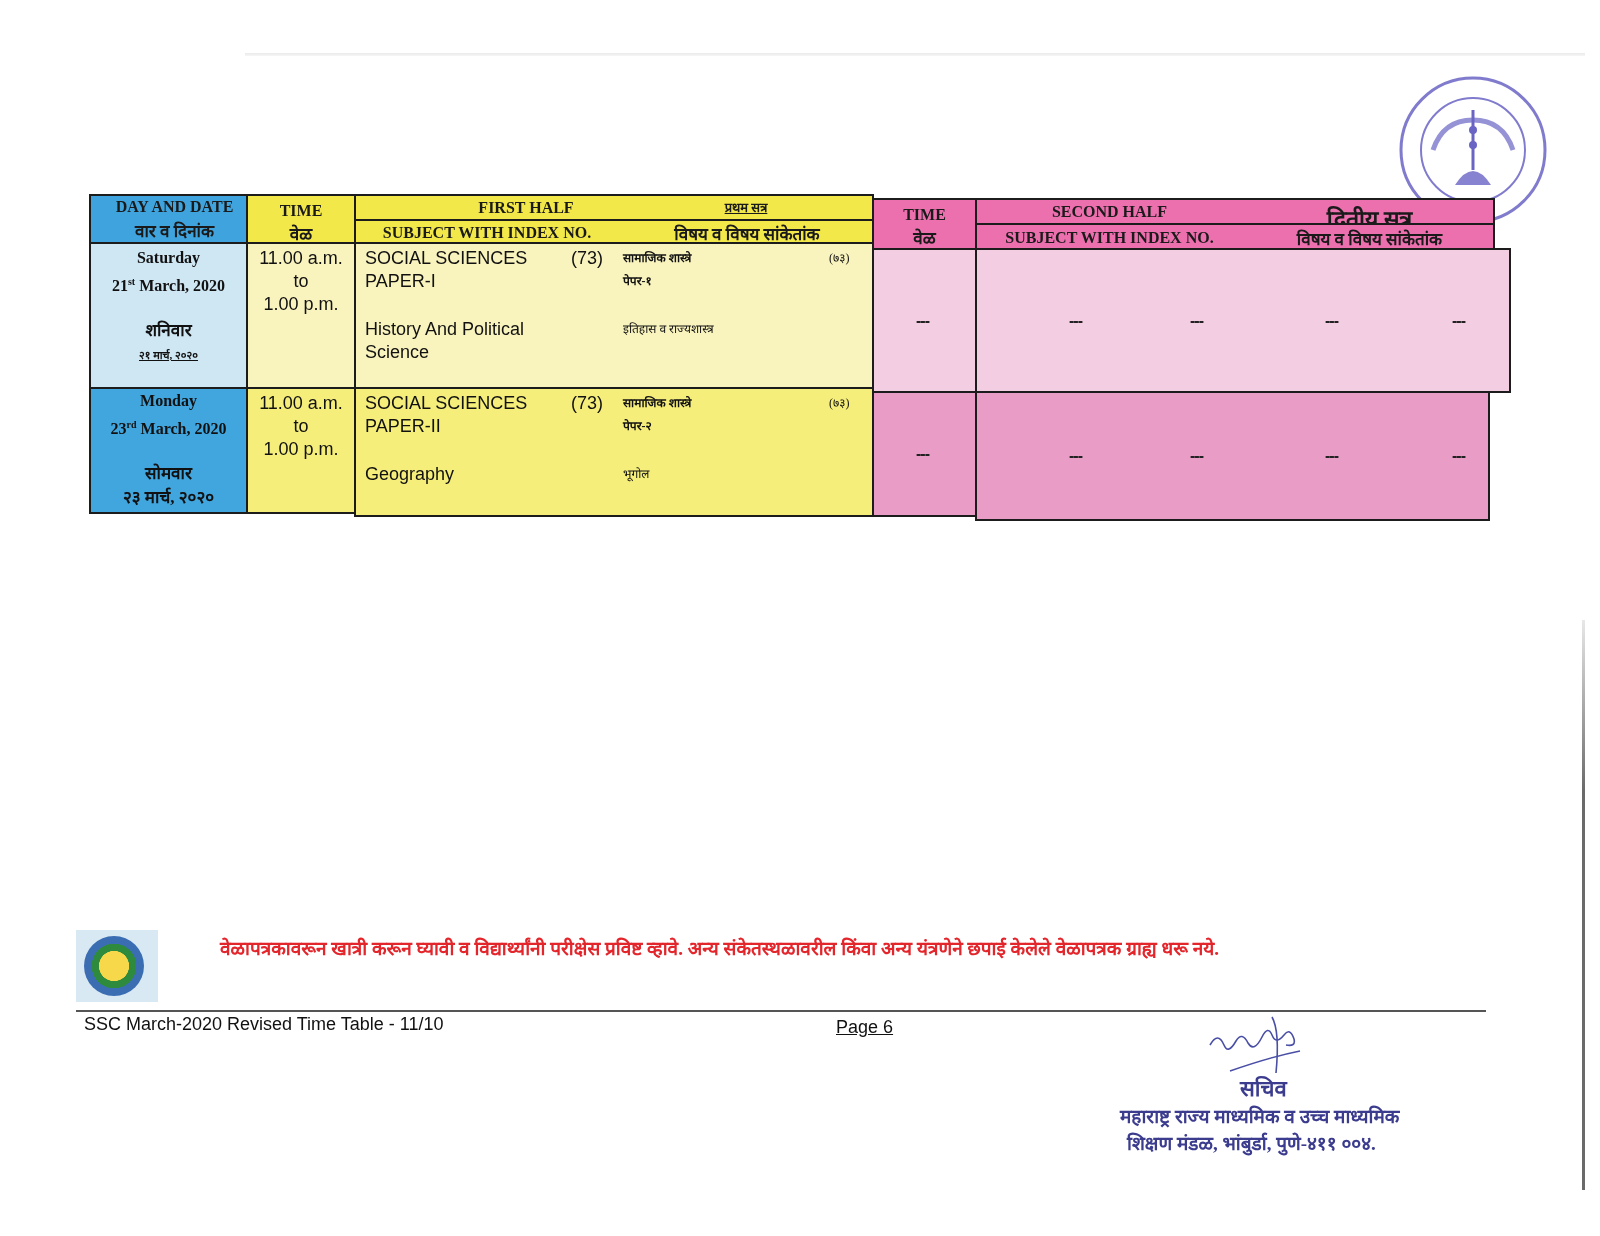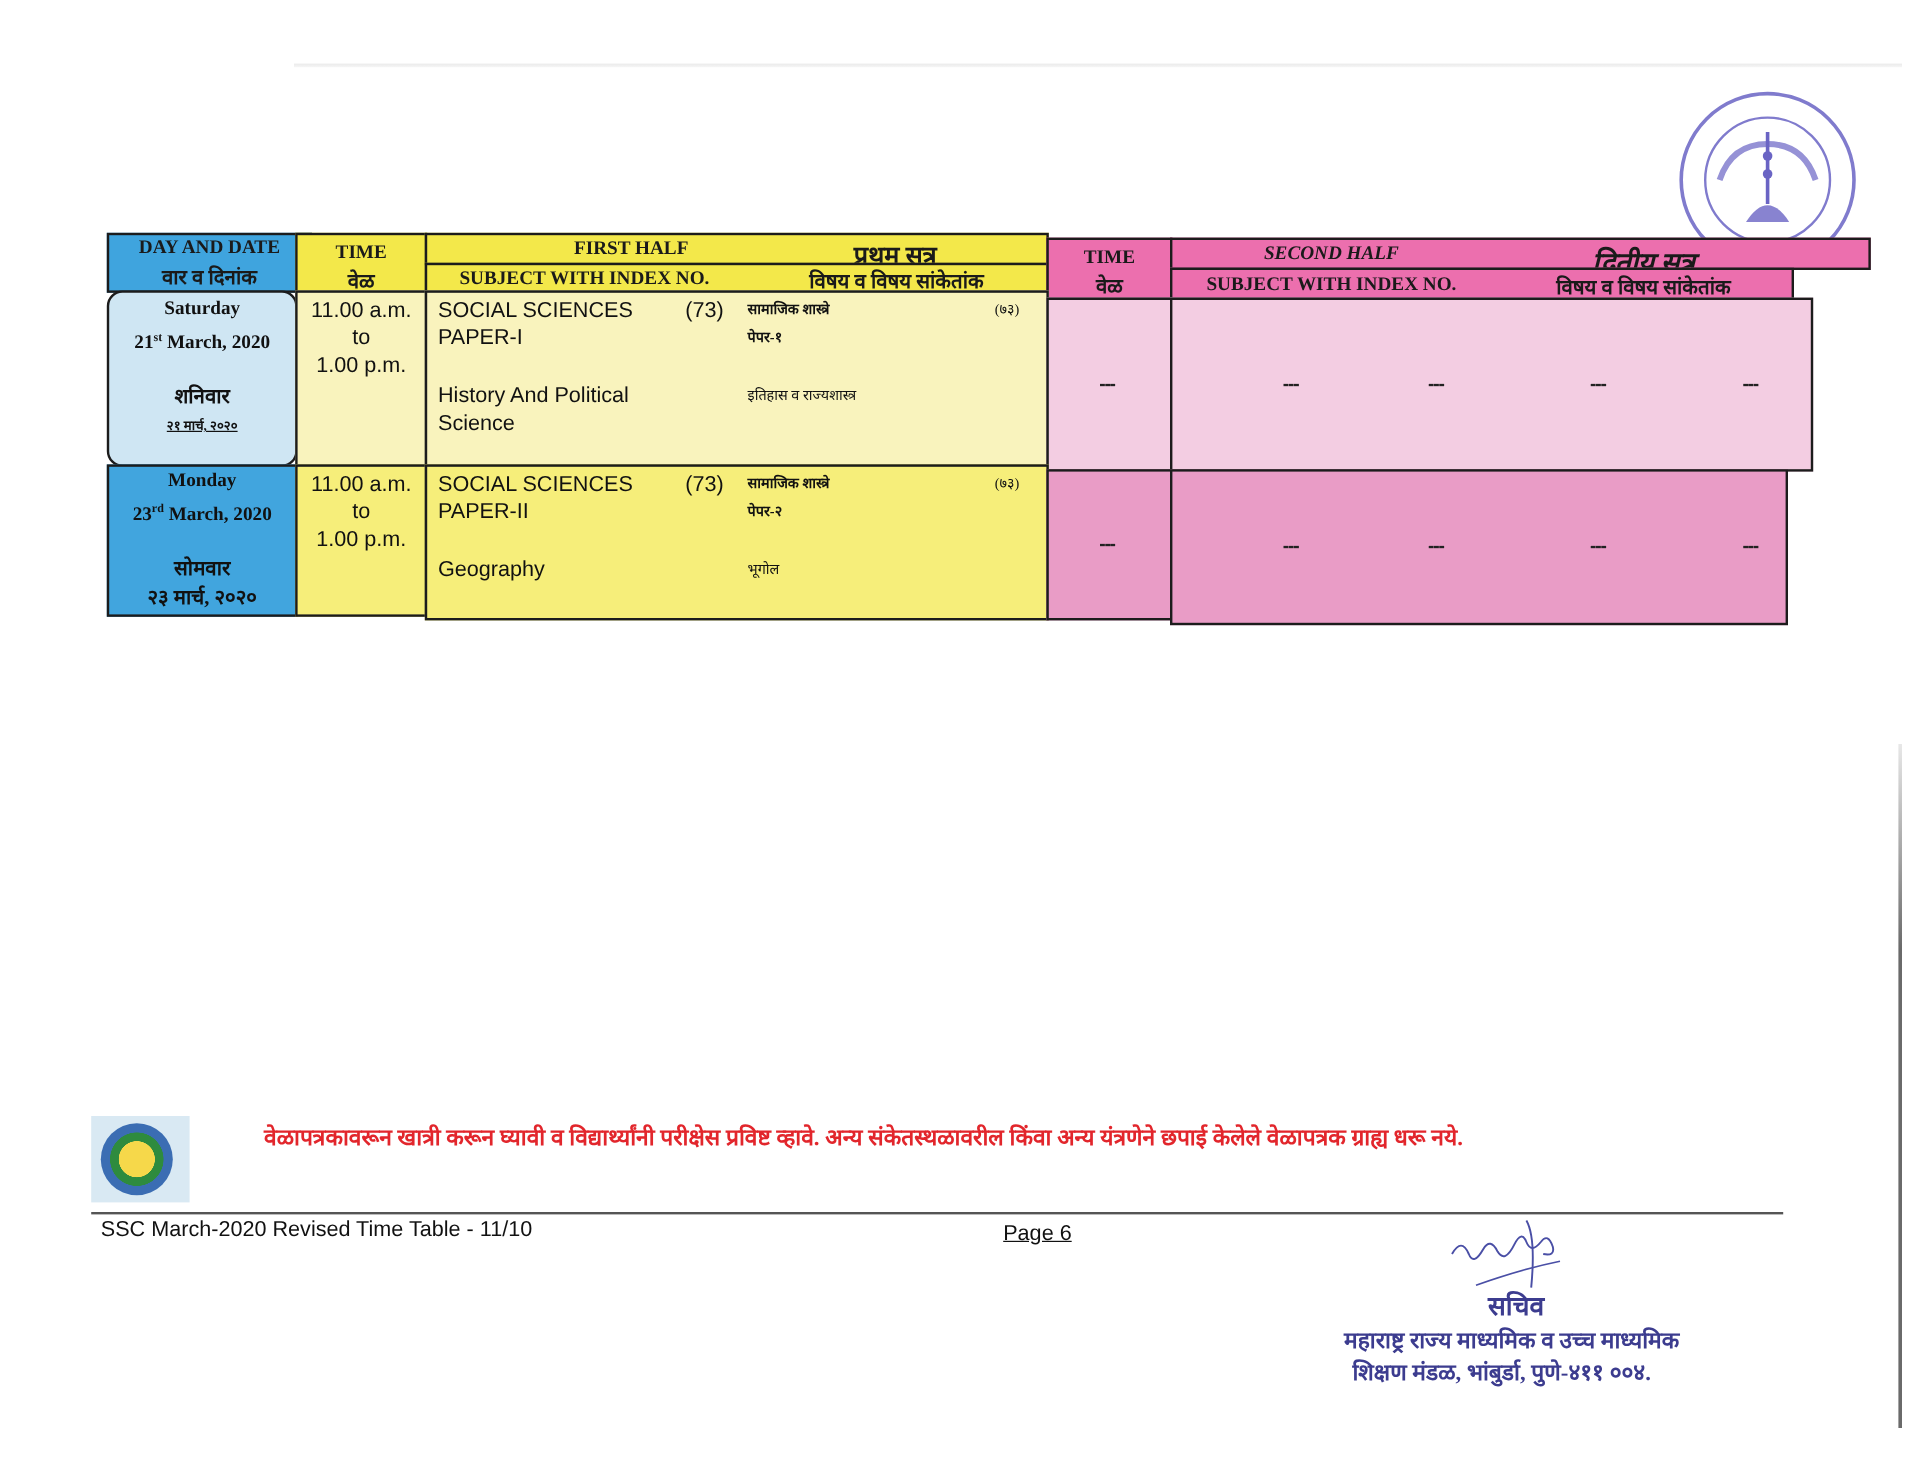--- a/index.html
+++ b/index.html
@@ -14,21 +14,21 @@
   .seal { position:absolute; left:1393px; top:75px; width:160px; height:150px; }
 
   
   .tt { position:absolute; left:89px; top:194px; width:1432px; }
   .cell { position:absolute; box-sizing:border-box; }
   .serif { font-family:"Liberation Serif", serif; font-weight:bold; }
   .hdr-txt { position:absolute; left:0; right:0; text-align:center; font-size:16px; color:#1a1a1a; }
   .blue-hdr { background:#3fa4de; }
   .yel-hdr { background:#f3e84a; }
   .pink-hdr { background:#ec6fae; }
-  .blue-light { background:#cfe6f3;border-radius:13px; }
+  .blue-light { background:#cfe6f3; }
   .blue-mid { background:#41a5de; }
   .yel-light { background:#f9f3bd; }
   .yel-mid { background:#f6ee7a; }
   .pink-light { background:#f3cde2; }
   .pink-mid { background:#e99cc6; }
   .b { border:2px solid #1c1c1c; }
   .date-txt { position:absolute; left:0; right:0; text-align:center; font-size:16px; line-height:24px; }
   .date-txt sup { font-size:10px; }
   .sans { font-family:"Liberation Sans", sans-serif; font-size:18px; line-height:23.5px; }
   .dev { font-family:"Liberation Serif", serif; font-size:12px; }
@@ -72,31 +72,31 @@
   <div class="cell blue-hdr b" style="left:0;top:0;width:171px;height:50px;">
     <div class="hdr-txt serif" style="top:2px;">DAY AND DATE</div>
     <div class="hdr-txt serif" style="top:23px;font-size:17px;">वार व दिनांक</div>
   </div>
   <div class="cell yel-hdr b" style="left:157px;top:0;width:110px;height:50px;">
     <div class="hdr-txt serif" style="top:6px;">TIME</div>
     <div class="hdr-txt serif" style="top:26px;font-size:17px;">वेळ</div>
   </div>
   <div class="cell yel-hdr b" style="left:265px;top:0;width:520px;height:27px;">
     <div class="hdr-txt serif" style="top:3px;left:0;right:auto;width:260px;padding-left:40px;">FIRST HALF</div>
-    <div class="hdr-txt serif" style="top:2px;left:260px;right:auto;width:260px;font-size:21px;">प्रथम सत्र</div>
+    <div class="hdr-txt serif" style="top:2px;left:260px;right:auto;width:260px;font-size:13px;text-decoration:underline;">प्रथम सत्र</div>
   </div>
   <div class="cell yel-hdr b" style="left:265px;top:25px;width:520px;height:25px;">
     <div class="hdr-txt serif" style="top:3px;left:0;right:auto;width:262px;">SUBJECT WITH INDEX NO.</div>
     <div class="hdr-txt serif" style="top:1px;left:262px;right:auto;width:258px;font-size:17px;">विषय व विषय सांकेतांक</div>
   </div>
   <div class="cell pink-hdr b" style="left:783px;top:4px;width:105px;height:52px;">
     <div class="hdr-txt serif" style="top:6px;">TIME</div>
     <div class="hdr-txt serif" style="top:26px;font-size:17px;">वेळ</div>
   </div>
-  <div class="cell pink-hdr b" style="left:886px;top:4px;width:584px;height:27px;font-style:italic;">
+  <div class="cell pink-hdr b" style="left:886px;top:4px;width:520px;height:27px;">
     <div class="hdr-txt serif" style="top:3px;left:0;right:auto;width:265px;">SECOND HALF</div>
     <div class="hdr-txt serif" style="top:2px;left:265px;right:auto;width:255px;font-size:23px;">द्वितीय सत्र</div>
   </div>
   <div class="cell pink-hdr b" style="left:886px;top:29px;width:520px;height:27px;">
     <div class="hdr-txt serif" style="top:4px;left:0;right:auto;width:265px;">SUBJECT WITH INDEX NO.</div>
     <div class="hdr-txt serif" style="top:2px;left:265px;right:auto;width:255px;font-size:17px;">विषय व विषय सांकेतांक</div>
   </div>
 
   <div class="cell blue-light b" style="left:0;top:48px;width:159px;height:147px;">
     <div class="date-txt serif" style="top:2px;">Saturday</div>

